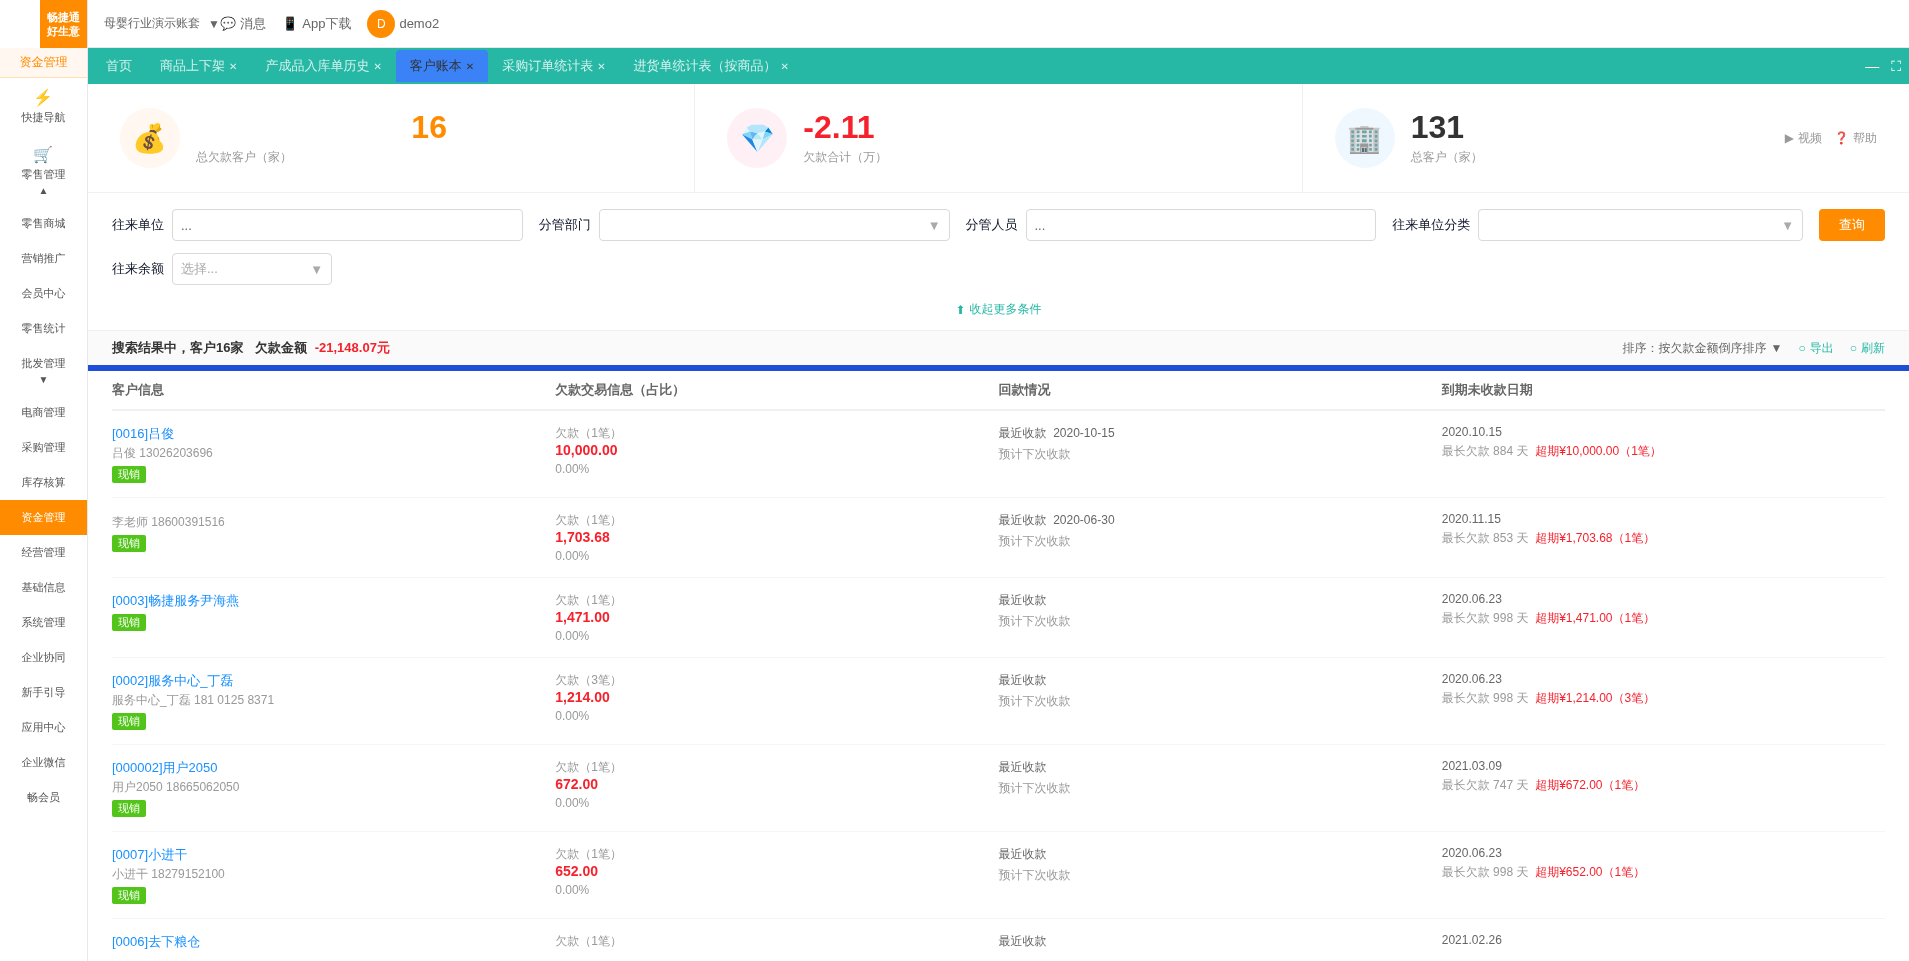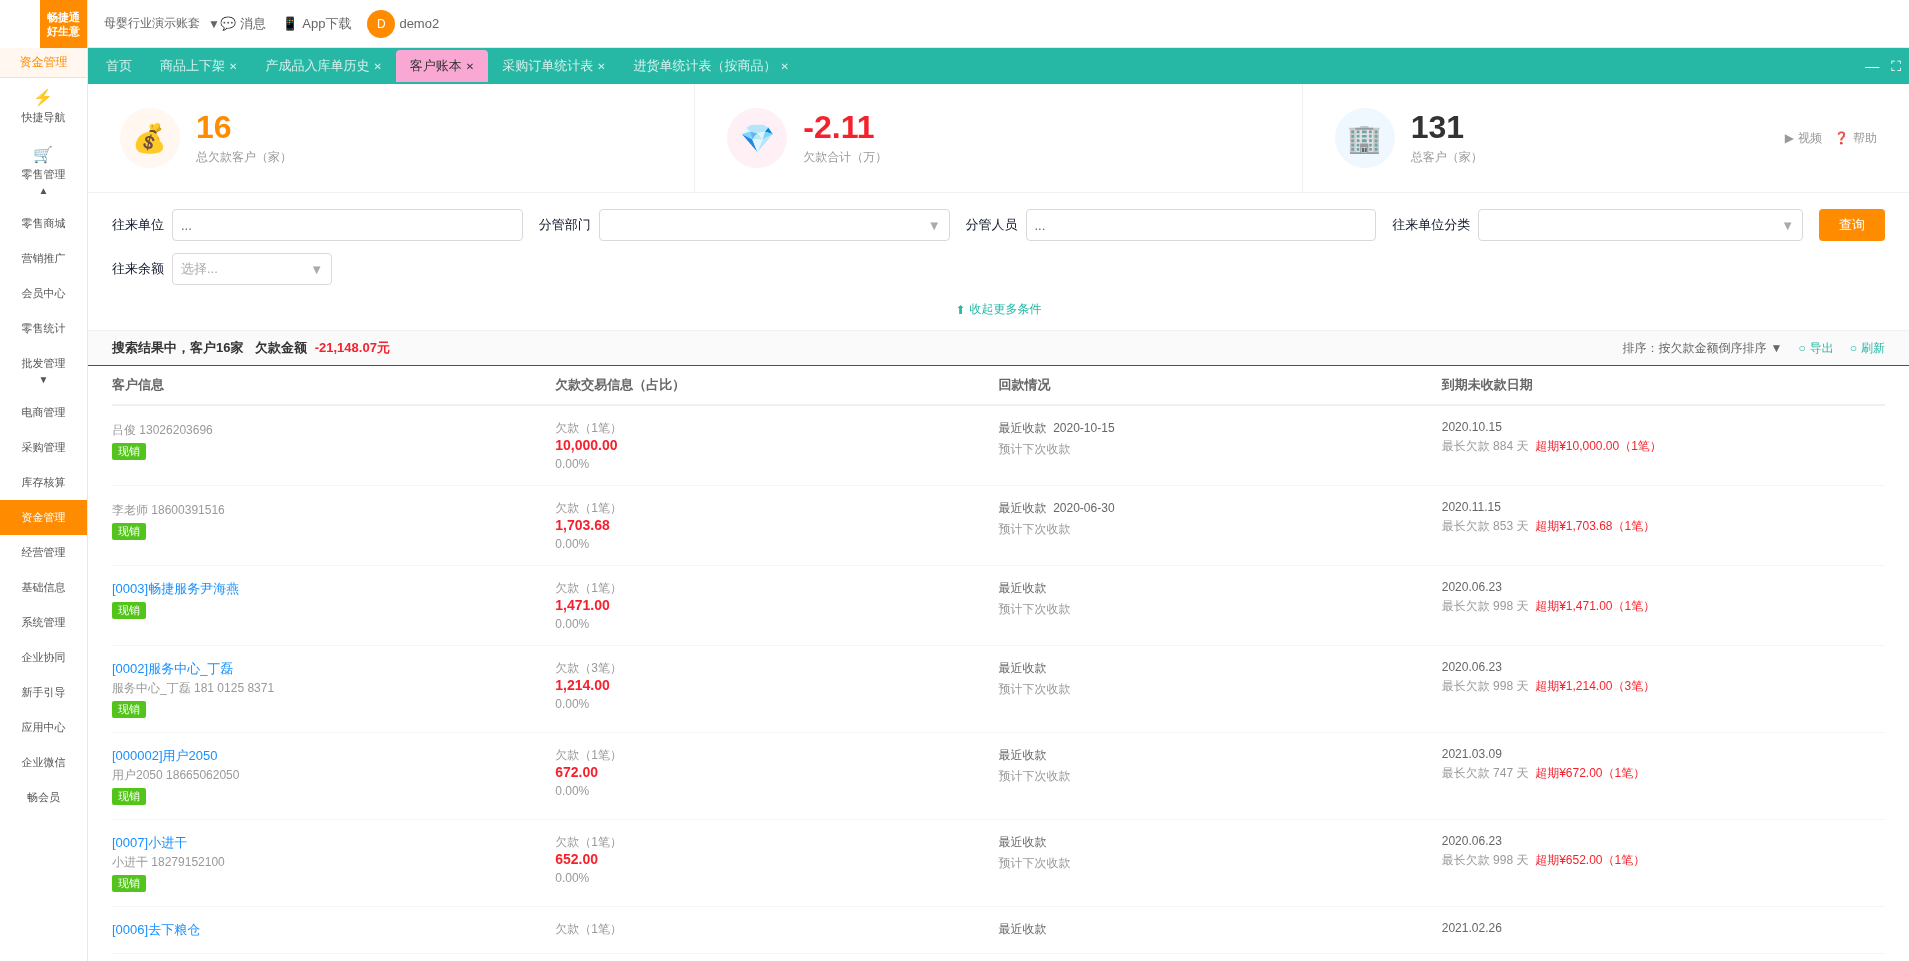--- a/index.html
+++ b/index.html
@@ -25,57 +25,57 @@
     .main-content { flex: 1; display: flex; flex-direction: column; overflow: hidden; }
     .top-bar { height: 48px; background: #fff; display: flex; align-items: center; justify-content: flex-start; padding: 0 16px; border-bottom: 1px solid #e8e8e8; }
     .top-bar-left { display: flex; align-items: center; gap: 8px; font-size: 12px; color: #666; }
     .top-bar-right { display: flex; align-items: center; gap: 16px; font-size: 13px; color: #666; }
     .top-bar-right-item { display: flex; align-items: center; gap: 4px; cursor: pointer; }
     .avatar { width: 28px; height: 28px; border-radius: 50%; background: #ff8c00; display: flex; align-items: center; justify-content: center; color: #fff; font-size: 12px; }
 
     
     .tabs-bar { background: #26b8a5; display: flex; align-items: center; height: 36px; padding: 0 4px; overflow: hidden; }
     .tab { display: flex; align-items: center; gap: 4px; padding: 0 14px; height: 32px; cursor: pointer; font-size: 13px; color: rgba(255,255,255,0.8); border-radius: 4px 4px 0 0; white-space: nowrap; }
-    .tab.active { background: #f9a8d4; color: #333; }
+    .tab.active { background: #3b82f6; color: #333; }
     .tab .close-icon { font-size: 10px; color: inherit; }
     .tabs-bar-actions { margin-left: auto; display: flex; gap: 4px; }
     .tabs-bar-btn { color: #fff; font-size: 14px; cursor: pointer; padding: 4px; }
 
     
     .page-content { flex: 1; overflow-y: auto; background: #fff; padding: 0; }
 
     
     .stats-row { display: flex; border-bottom: 1px solid #f0f0f0; }
     .stat-card { flex: 1; display: flex; align-items: center; gap: 16px; padding: 24px 32px; border-right: 1px solid #f0f0f0; }
     .stat-card:last-child { border-right: none; }
     .stat-icon { width: 60px; height: 60px; display: flex; align-items: center; justify-content: center; border-radius: 50%; font-size: 28px; }
     .stat-icon.orange { background: #fff7f0; color: #ff8c00; }
     .stat-icon.pink { background: #fff0f6; color: #eb2f96; }
     .stat-icon.blue { background: #f0f8ff; color: #69b1ff; }
     .stat-info { flex: 1; }
     .stat-value { font-size: 32px; font-weight: bold; line-height: 1; }
-    .stat-value.orange { color: #ff8c00; }
+    .stat-value.orange { color: #ff8c00; text-align: center; }
     .stat-value.red { color: #f5222d; }
     .stat-value.black { color: #333; font-weight: 900; }
     .stat-label { font-size: 12px; color: #999; margin-top: 6px; }
     .stat-card-right { margin-left: auto; display: flex; gap: 12px; font-size: 12px; color: #999; }
     .stat-card-right-item { display: flex; align-items: center; gap: 4px; cursor: pointer; }
 
     
     .filter-area { background: #fff; padding: 16px 24px 8px; border-bottom: 1px solid #f0f0f0; }
     .filter-row { display: flex; align-items: center; gap: 16px; margin-bottom: 12px; flex-wrap: wrap; }
     .filter-item { display: flex; align-items: center; gap: 8px; flex: 1; min-width: 200px; }
     .filter-label { font-size: 13px; color: #0f172a; white-space: nowrap; }
     .filter-input { flex: 1; height: 32px; border: 1px solid #d9d9d9; border-radius: 4px; padding: 0 8px; display: flex; align-items: center; justify-content: space-between; font-size: 13px; color: #666; cursor: pointer; background: #fff; }
     .filter-select { flex: 1; height: 32px; border: 1px solid #d9d9d9; border-radius: 4px; padding: 0 8px; display: flex; align-items: center; justify-content: space-between; font-size: 13px; color: #aaa; cursor: pointer; background: #fff; }
     .filter-btn { height: 32px; background: #ff8c00; color: #fff; border: none; border-radius: 4px; padding: 0 20px; font-size: 13px; cursor: pointer; white-space: nowrap; }
     .filter-collapse { display: flex; align-items: center; justify-content: center; gap: 4px; color: #26b8a5; font-size: 12px; cursor: pointer; padding: 4px 0; }
 
     
-    .results-bar { display: flex; align-items: center; justify-content: space-between; padding: 8px 24px; background: #fafafa; border-bottom: 1px solid #1d4ed8; }
+    .results-bar { display: flex; align-items: center; justify-content: space-between; padding: 8px 24px; background: #fafafa; border-bottom: 6px solid #1d4ed8; }
     .results-text { font-size: 13px; color: #666; }
     .results-text span { color: #333; font-weight: bold; }
     .results-text .red { color: #f5222d; }
     .results-actions { display: flex; align-items: center; gap: 16px; font-size: 12px; color: #666; }
     .results-sort { display: flex; align-items: center; gap: 4px; cursor: pointer; }
     .results-action-btn { display: flex; align-items: center; gap: 4px; cursor: pointer; color: #26b8a5; }
 
     
     .table-container { padding: 0 24px; }
     .table-header { display: grid; grid-template-columns: 3fr 3fr 3fr 3fr; padding: 10px 0; border-bottom: 2px solid #f0f0f0; font-size: 13px; color: #666; font-weight: bold; }
@@ -335,20 +335,21 @@
       <div class="table-container">
         <div class="table-header">
           <div>客户信息</div>
           <div>欠款交易信息（占比）</div>
           <div>回款情况</div>
           <div>到期未收款日期</div>
         </div>
 
         <div class="table-row">
           <div>
+            <div class="customer-name">[0016]吕俊</div>
             <div class="customer-sub">吕俊 13026203696</div>
             <span class="customer-tag">现销</span>
           </div>
           <div>
             <div class="debt-info">欠款（1笔）</div>
             <div class="debt-amount">10,000.00</div>
             <div class="debt-percent">0.00%</div>
           </div>
           <div>
             <div class="collect-date"><span>最近收款</span>&nbsp;&nbsp;<span>2020-10-15</span></div>

